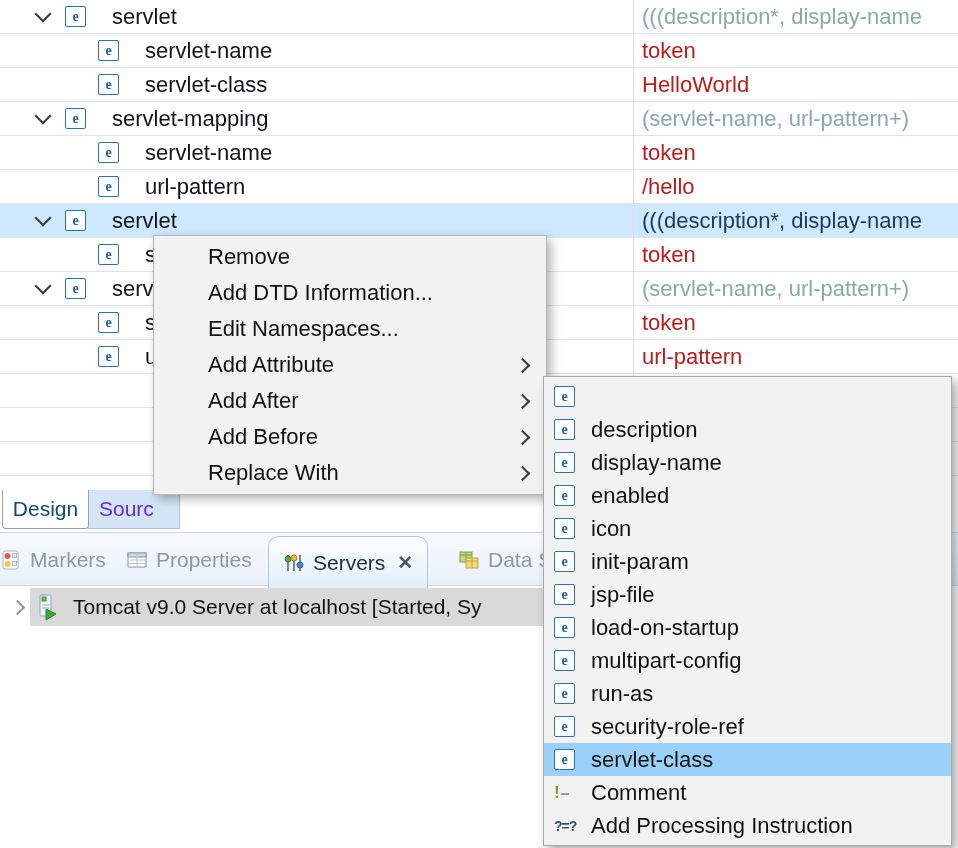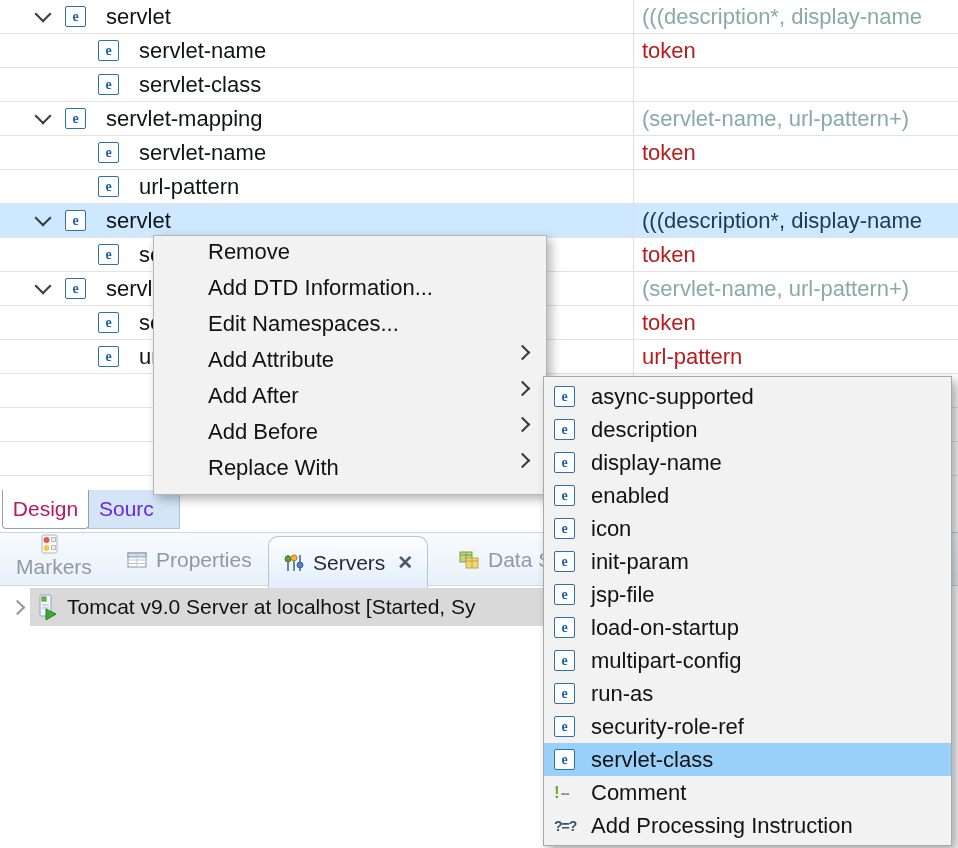--- a/index.html
+++ b/index.html
@@ -8,60 +8,60 @@
 
   
   .grid{position:absolute;top:0;left:0;width:958px;}
   .trow{display:flex;height:34px;box-sizing:border-box;border-bottom:1px solid #e3e3e3;align-items:stretch;}
   .trow.selected{background:#cde8ff;}
   .cell{display:flex;align-items:center;box-sizing:border-box;}
   .cell.tree{flex:0 0 634px;border-right:1px solid #dddddd;overflow:hidden;white-space:nowrap;}
   .cell.val{flex:1;padding-left:8px;font-size:22px;color:#b91c1c;overflow:hidden;white-space:nowrap;}
   .cell.val.model{color:#87aba5;}
   .trow.selected .cell.val.model{color:#1d3a55;}
-  .tlabel{font-size:22px;color:#101418;margin-left:20px;}
+  .tlabel{font-size:22px;color:#101418;margin-left:26px;}
   .chev{width:10px;height:10px;border-right:2px solid #3c3c3c;border-bottom:2px solid #3c3c3c;
         transform:rotate(45deg);margin-top:-6px;flex:none;}
   .ind1 .chev{margin-left:37px;}
   .ind1 .eicon{margin-left:16px;}
   .ind2 .eicon{margin-left:98px;}
   .eicon{flex:none;width:19px;height:19px;border:1px solid #2f6fad;border-radius:2px;background:#fbfdff;
          box-shadow:inset 0 0 0 1px #ffffff;color:#2464a4;font-weight:bold;font-size:14px;line-height:19px;
          text-align:center;font-family:"Liberation Serif",serif;}
 
   
   .etab{position:absolute;top:490px;height:39px;box-sizing:border-box;display:flex;align-items:center;font-size:21px;}
   .etab.design{left:2px;width:87px;background:#ffffff;border:1px solid #9aa0a6;border-top:none;
-               border-radius:0 0 4px 4px;justify-content:center;color:#be185d;z-index:2;}
+               border-radius:0 0 4px 4px;justify-content:center;color:#0c4a6e;z-index:2;}
   .etab.source{left:88px;width:92px;background:#d3e5f6;border:1px solid #aec4da;border-top:none;
                padding-left:10px;color:#6d28d9;z-index:1;}
 
   
   .viewbar{position:absolute;top:532px;left:0;width:958px;height:54px;box-sizing:border-box;
            background:linear-gradient(#f7fafd,#e9f1f9);border-top:1px solid #c9d6e4;border-bottom:1px solid #cdd7e2;}
   .vtab{position:absolute;display:flex;align-items:center;font-size:21px;color:#8d99a7;top:0;height:54px;}
   .vtab .vlabel{margin-left:8px;}
   .vtab.active-wrap{left:268px;top:3px;height:51px;padding:0 14px;background:linear-gradient(#fefefe,#e2eefb);
             border:1px solid #b3c5d9;border-bottom:none;border-radius:10px 10px 0 0;color:#1f2a36;}
   .vclose{margin-left:12px;font-size:19px;font-weight:bold;color:#4a5a6b;}
   .vicon{flex:none;display:block;}
 
   
   .srow{position:absolute;top:588px;left:0;width:958px;height:38px;}
   .srow .selbg{position:absolute;left:30px;top:0;width:528px;height:38px;background:#d9d9d9;}
   .srow .inner{position:absolute;left:0;top:0;height:38px;display:flex;align-items:center;}
   .schev{width:9px;height:9px;border-right:2px solid #979797;border-bottom:2px solid #979797;
          transform:rotate(-45deg);margin-left:12px;flex:none;}
-  .slabel{font-size:21px;color:#121212;margin-left:10px;position:relative;}
+  .slabel{font-size:21px;color:#121212;margin-left:16px;position:relative;}
   .srow .vicon{margin-left:14px;position:relative;}
 
   
   .cmenu{position:absolute;left:153px;top:235px;width:394px;box-sizing:border-box;background:#f2f2f2;
          border:1px solid #b6b6b6;box-shadow:4px 4px 10px rgba(0,0,0,0.30);padding:3px 0;z-index:10;}
-  .cm-item{height:36px;display:flex;align-items:flex-start;padding-left:54px;font-size:22px;color:#121212;position:relative;}
+  .cm-item{height:36px;display:flex;align-items:center;padding-left:54px;font-size:22px;color:#121212;position:relative;}
   .cm-item.hl{background:#91c9f5;}
   .cm-arrow{position:absolute;right:18px;width:9px;height:9px;border-right:2px solid #3a3a3a;
             border-bottom:2px solid #3a3a3a;transform:rotate(-45deg);}
 
   
   .smenu{position:absolute;left:543px;top:376px;width:409px;box-sizing:border-box;background:#f2f2f2;
          border:1px solid #a9a9a9;box-shadow:5px 5px 10px rgba(0,0,0,0.33);padding:3px 0;z-index:11;}
   .sm-item{height:33px;display:flex;align-items:center;padding-left:10px;font-size:22px;color:#121212;}
   .sm-item.hl{background:#9ad1fb;}
   .sm-ico{flex:none;width:30px;margin-right:7px;display:flex;align-items:center;}
@@ -91,20 +91,21 @@
         <span class="tlabel">servlet-name</span>
       </div>
       <div class="cell val">token</div>
     </div>
 
     <div class="trow ind2">
       <div class="cell tree">
         <span class="eicon">e</span>
         <span class="tlabel">servlet-class</span>
       </div>
+      <div class="cell val">HelloWorld</div>
     </div>
 
     <div class="trow ind1">
       <div class="cell tree">
         <span class="chev"></span>
         <span class="eicon">e</span>
         <span class="tlabel">servlet-mapping</span>
       </div>
       <div class="cell val model">(servlet-name, url-pattern+)</div>
     </div>
@@ -115,20 +116,21 @@
         <span class="tlabel">servlet-name</span>
       </div>
       <div class="cell val">token</div>
     </div>
 
     <div class="trow ind2">
       <div class="cell tree">
         <span class="eicon">e</span>
         <span class="tlabel">url-pattern</span>
       </div>
+      <div class="cell val">/hello</div>
     </div>
 
     <div class="trow ind1 selected">
       <div class="cell tree">
         <span class="chev"></span>
         <span class="eicon">e</span>
         <span class="tlabel">servlet</span>
       </div>
       <div class="cell val model">(((description*, display-name</div>
     </div>
@@ -181,21 +183,21 @@
   </div>
 
   <div class="etab design">
     <span>Design</span>
   </div>
   <div class="etab source">
     <span>Sourc</span>
   </div>
 
   <div class="viewbar">
-    <div class="vtab" style="left:8px;flex-direction:column;">
+    <div class="vtab" style="left:0;">
       <svg class="vicon" width="22" height="22" viewBox="0 0 22 22">
         <rect x="3" y="2" width="15" height="18" rx="2" fill="#fdfdfd" stroke="#aab4c0"></rect>
         <circle cx="7.5" cy="7" r="3" fill="#e25b4e"></circle>
         <rect x="12.5" y="4.5" width="4" height="4" fill="#ececec" stroke="#bbbbbb"></rect>
         <circle cx="7.5" cy="15" r="3" fill="#f2c84b"></circle>
         <rect x="12.5" y="12.5" width="4" height="4" fill="#ececec" stroke="#bbbbbb"></rect>
       </svg>
       <span class="vlabel">Markers</span>
     </div>
     <div class="vtab" style="left:126px;">
@@ -274,21 +276,20 @@
       <span>Replace With</span>
       <span class="cm-arrow"></span>
     </div>
   </div>
 
   <div class="smenu">
     <div class="sm-item">
       <span class="sm-ico">
           <span class="eicon">e</span>
         </span>
-      <span>async-supported</span>
     </div>
     <div class="sm-item">
       <span class="sm-ico">
           <span class="eicon">e</span>
         </span>
       <span>description</span>
     </div>
     <div class="sm-item">
       <span class="sm-ico">
           <span class="eicon">e</span>

